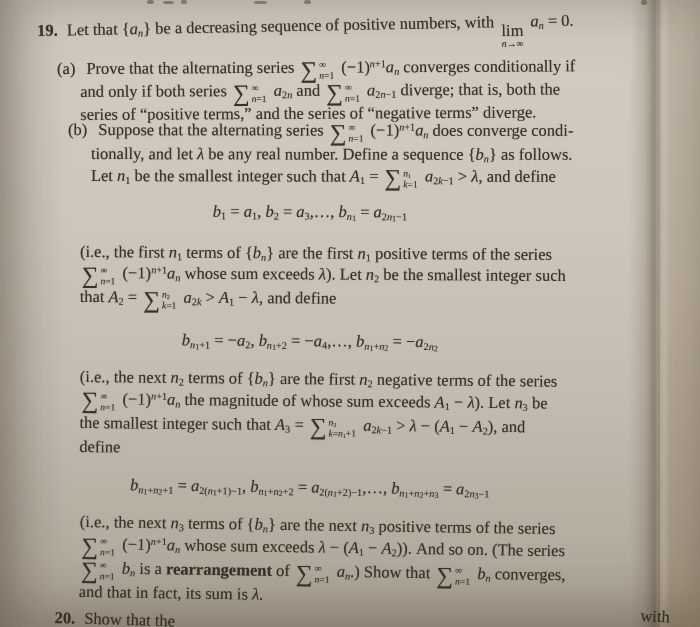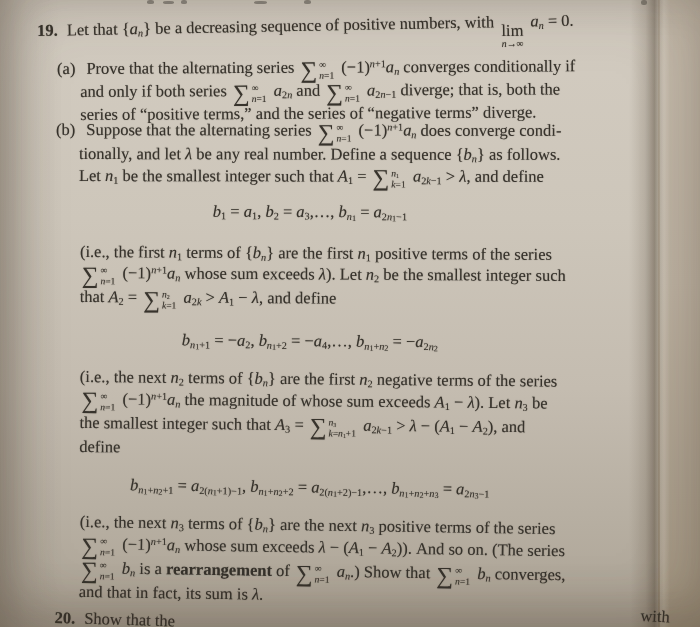--- a/index.html
+++ b/index.html
@@ -39,21 +39,21 @@
   .content{position:absolute;inset:0;z-index:3;color:#37332c;font-size:16.5px;
     filter:blur(0.3px);text-shadow:0 0 1px rgba(55,50,42,.55);}
   .blk{position:absolute;transform-origin:left top;white-space:nowrap;}
   .ln{display:block;white-space:nowrap;}
   .num{font-weight:bold;margin-right:9px;}
   .plabel{margin-right:11px;}
   .cont{padding-left:23px;}
 
   .intro{left:37px;top:21px;transform:rotate(-1.1deg);}
   .parta{left:57px;top:59px;line-height:20.2px;transform:rotate(-0.3deg);}
-  .partb{left:56px;top:119px;line-height:21.8px;transform:rotate(0.1deg);}
+  .partb{left:68px;top:119px;line-height:21.8px;transform:rotate(0.1deg);}
   .p2{left:80px;top:241px;line-height:21px;transform:rotate(0.35deg);}
   .p3{left:80px;top:366px;line-height:21.7px;transform:rotate(0.55deg);}
   .p4{left:80px;top:511px;line-height:22.3px;transform:rotate(0.85deg);}
   .eq{left:30px;width:560px;text-align:center;}
   .eq1{top:201px;transform:rotate(0.2deg);}
   .eq2{top:329px;transform:rotate(0.45deg);}
   .eq3{top:474px;transform:rotate(0.7deg);}
   .p20{left:55px;top:608px;transform:rotate(1.6deg);}
   .frag{left:641px;top:606px;transform:rotate(3deg);}
 

